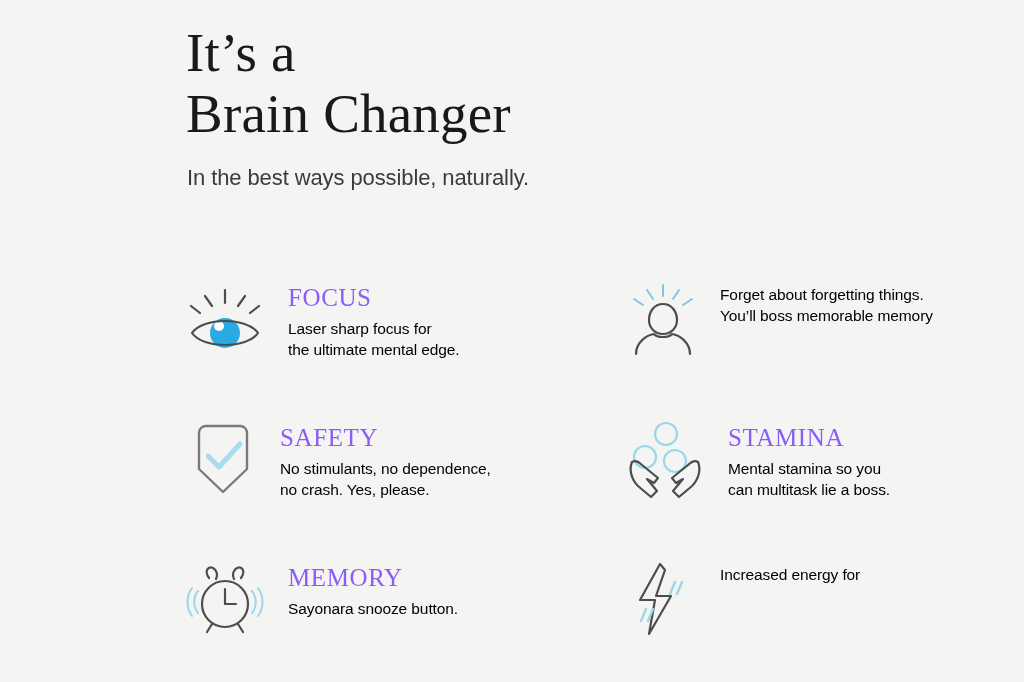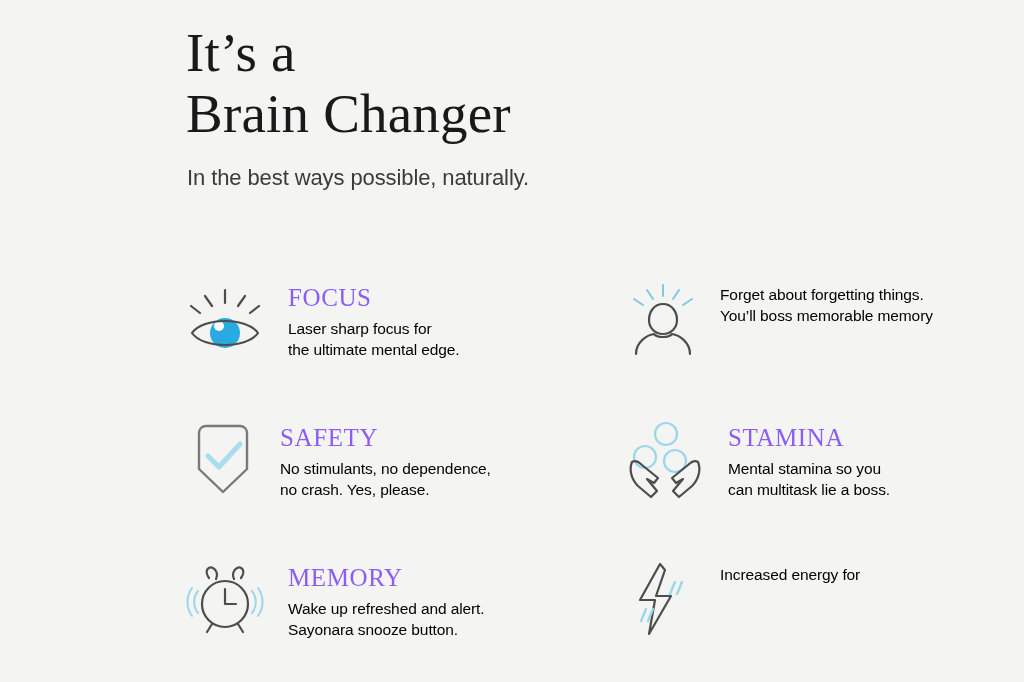--- a/index.html
+++ b/index.html
@@ -223,21 +223,20 @@
             <circle cx="40" cy="41" r="23"></circle>
             <path d="M40 26 L40 41 L51 41"></path>
             <path d="M27 61 L22 69"></path>
             <path d="M53 61 L58 69"></path>
           </g>
         </svg>
       </div>
       <div class="feature-text">
         <div class="feature-title">MEMORY</div>
         <div class="feature-desc">
-          <span class="l">Wake up refreshed and alert.</span>
           <span class="l">Sayonara snooze button.</span>
         </div>
       </div>
     </div>
 
     <div class="feature col-right">
       <div class="feature-icon">
         <svg width="58" height="74" viewBox="0 0 58 74">
           <path d="M26 2 L6 38 L21 38 L15 72 L37 34 L22 34 L31 8 Z" fill="none" stroke="#4d4d4d" stroke-width="2.2" stroke-linejoin="round"></path>
           <g stroke="#9bd7ea" stroke-width="2.4" stroke-linecap="round">

